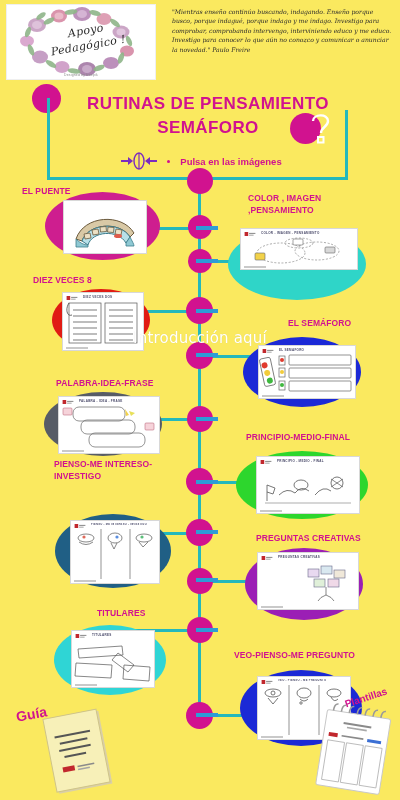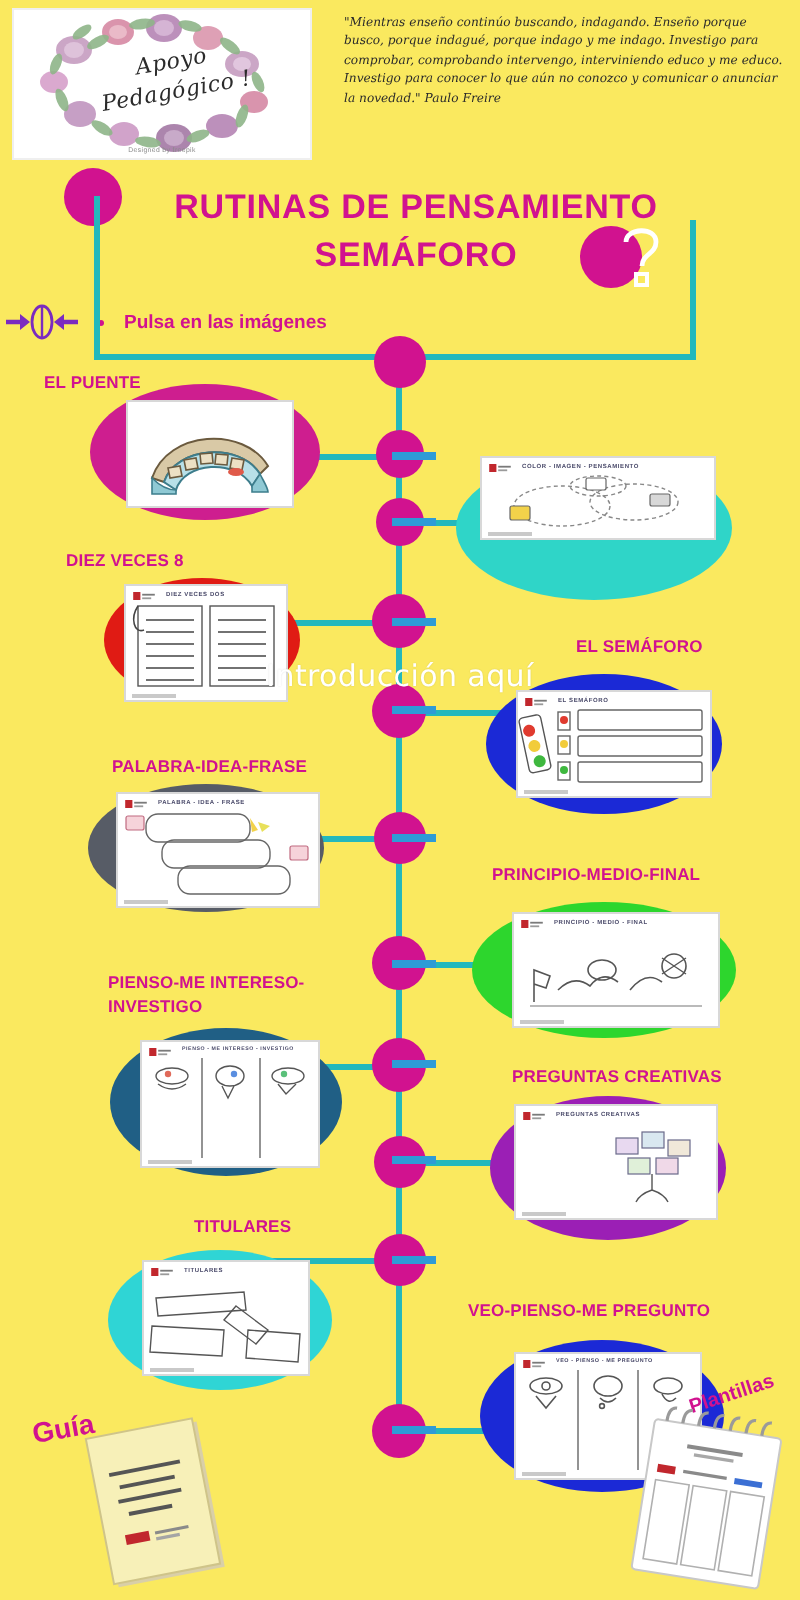--- a/index.html
+++ b/index.html
@@ -37,21 +37,21 @@
   }
 
   
   .title-wrap{position:absolute;left:16px;top:92px;width:384px;text-align:center;}
   .title-line{
     color:#D1128F;font-weight:bold;letter-spacing:.4px;
     font-size:17px;line-height:24px;
   }
   .subtitle-row{
     position:absolute;left:0;top:152px;width:400px;
-    display:flex;align-items:center;justify-content:flex-start;gap:7px;
+    display:flex;align-items:center;justify-content:center;gap:7px;
   }
   .subtitle-txt{color:#D1128F;font-weight:bold;font-size:9.5px;}
   .bullet-dot{width:3px;height:3px;border-radius:50%;background:#D1128F;margin-right:3px;}
   .arrow-deco{width:42px;height:18px;}
 
   
   .deco-circle-top{
     position:absolute;left:32px;top:84px;width:29px;height:29px;
     border-radius:50%;background:#D1128F;
   }
@@ -259,20 +259,22 @@
         <path d="M36 24 l6 -0.5 l.5 5 l-6 .5 z"></path>
         <path d="M44 24 l6 0.5 l-.5 5 l-6 -.5 z"></path>
         <path d="M52 26 l6 1 l-1 5 l-6 -1 z"></path>
       </g>
       <ellipse cx="54" cy="33" rx="4" ry="2" fill="#e05a4a"></ellipse>
       <path d="M12 36 C16 40, 20 42, 24 42 L24 44 L12 44 Z" fill="#8fc9d4" stroke="#3d7d8c" stroke-width="0.8"></path>
       <path d="M66 34 C68 38, 70 41, 70 43 L62 43 L62 40 Z" fill="#8fc9d4" stroke="#3d7d8c" stroke-width="0.8"></path>
     </svg>
   </div>
 
+  <div class="topic-label" style="left:248px;top:193px;white-space:pre-line;">COLOR , IMAGEN
+,PENSAMIENTO</div>
   <div class="ellipse" style="left:228px;top:228px;width:138px;height:72px;background:#2FD5C8;"></div>
   <div class="thumb" style="left:240px;top:228px;width:116px;height:40px;">
     <svg class="tlogo" viewBox="0 0 12 5">
       <rect x="0" y="0" width="4" height="5" fill="#c1272d"></rect>
       <rect x="5" y="1" width="7" height="1" fill="#7a7a7a"></rect>
       <rect x="5" y="3" width="5" height="1" fill="#9a9a9a"></rect>
     </svg>
     <div class="ttitle">COLOR - IMAGEN - PENSAMIENTO</div>
     <svg class="tart" viewBox="0 0 116 28">
       <ellipse cx="40" cy="16" rx="24" ry="10" fill="none" stroke="#888" stroke-width="0.7" stroke-dasharray="2 1.6"></ellipse>
@@ -372,21 +374,21 @@
       <path d="M22 30 q8 -8 16 -2 q6 -8 14 -2" fill="none" stroke="#555" stroke-width="0.8"></path>
       <ellipse cx="44" cy="20" rx="7" ry="5" fill="none" stroke="#555" stroke-width="0.8"></ellipse>
       <path d="M58 30 q8 -10 16 -4" fill="none" stroke="#555" stroke-width="0.8"></path>
       <circle cx="80" cy="18" r="6" fill="none" stroke="#555" stroke-width="0.8"></circle>
       <path d="M74 14 l12 8 M86 14 l-12 8" stroke="#555" stroke-width="0.7"></path>
       <path d="M8 38 h86" stroke="#777" stroke-width="0.6"></path>
     </svg>
     <div class="tfoot"></div>
   </div>
 
-  <div class="topic-label" style="left:54px;top:486px;white-space:pre-line;">PIENSO-ME INTERESO-
+  <div class="topic-label" style="left:54px;top:459px;white-space:pre-line;">PIENSO-ME INTERESO-
 INVESTIGO</div>
   <div class="ellipse" style="left:55px;top:514px;width:116px;height:74px;background:#205F85;"></div>
   <div class="thumb" style="left:70px;top:520px;width:88px;height:62px;">
     <svg class="tlogo" viewBox="0 0 12 5">
       <rect x="0" y="0" width="4" height="5" fill="#c1272d"></rect>
       <rect x="5" y="1" width="7" height="1" fill="#7a7a7a"></rect>
       <rect x="5" y="3" width="5" height="1" fill="#9a9a9a"></rect>
     </svg>
     <div class="ttitle" style="font-size:2.6px;">PIENSO - ME INTERESO - INVESTIGO</div>
     <svg class="tart" viewBox="0 0 88 50">

